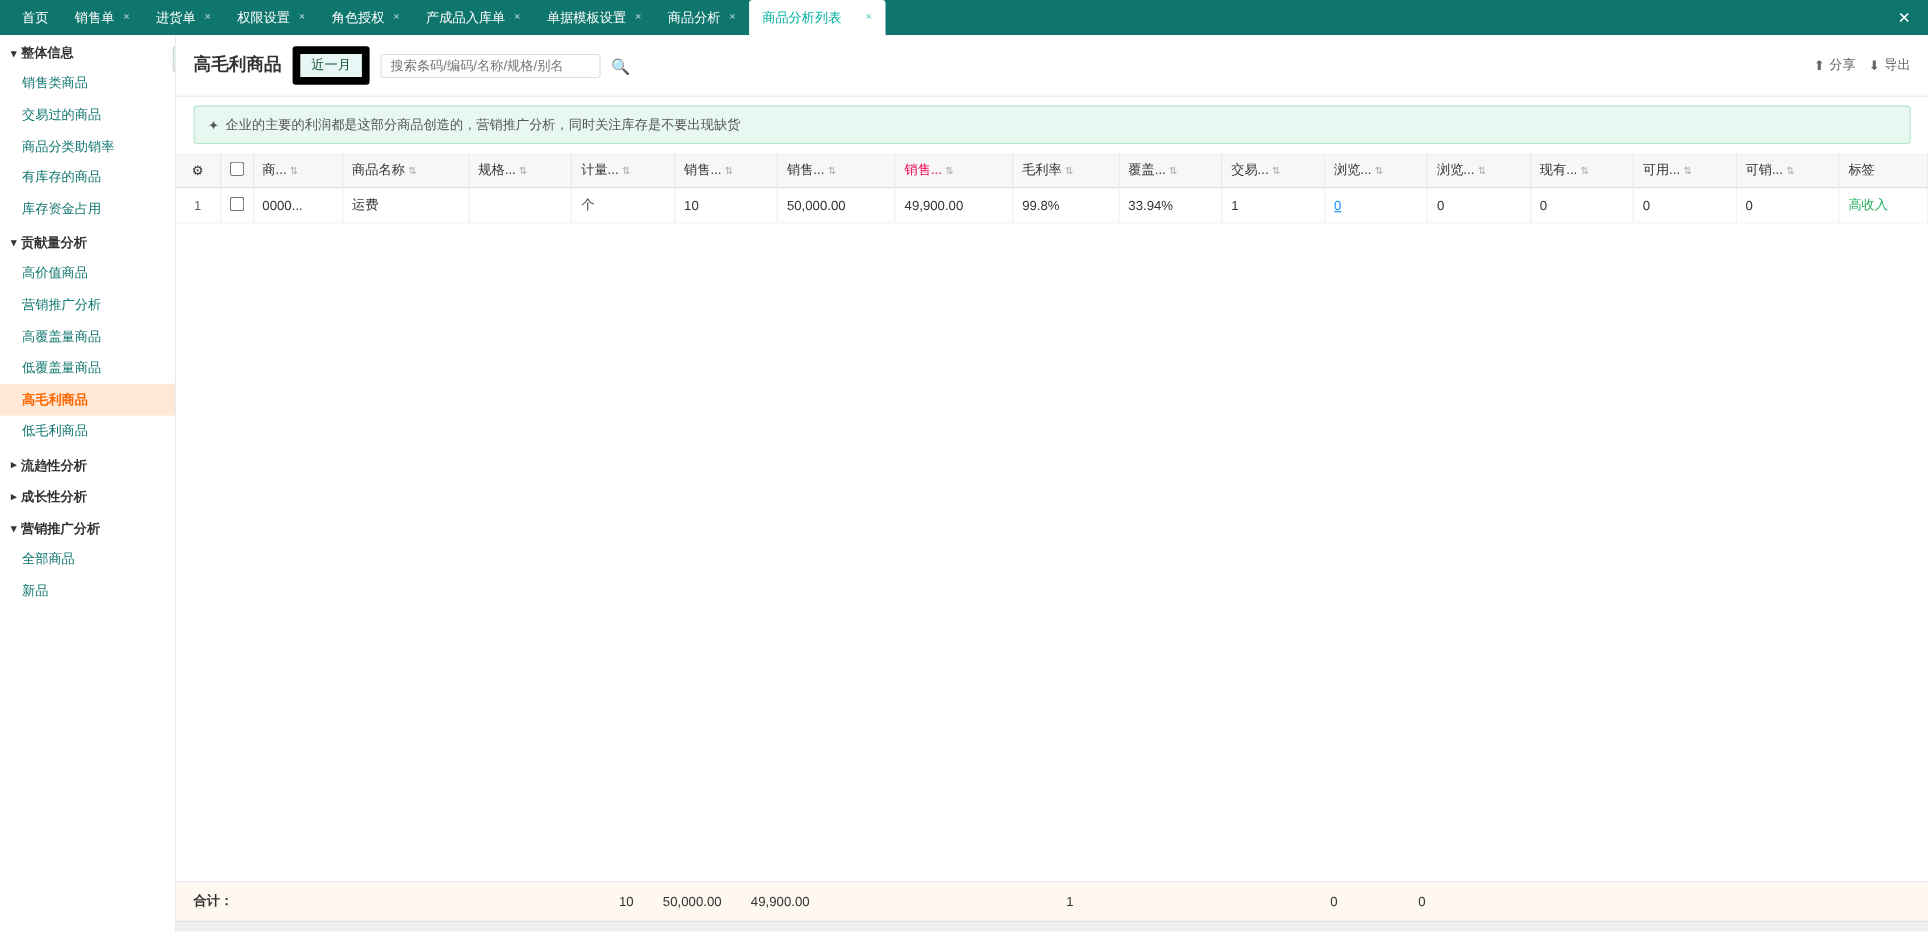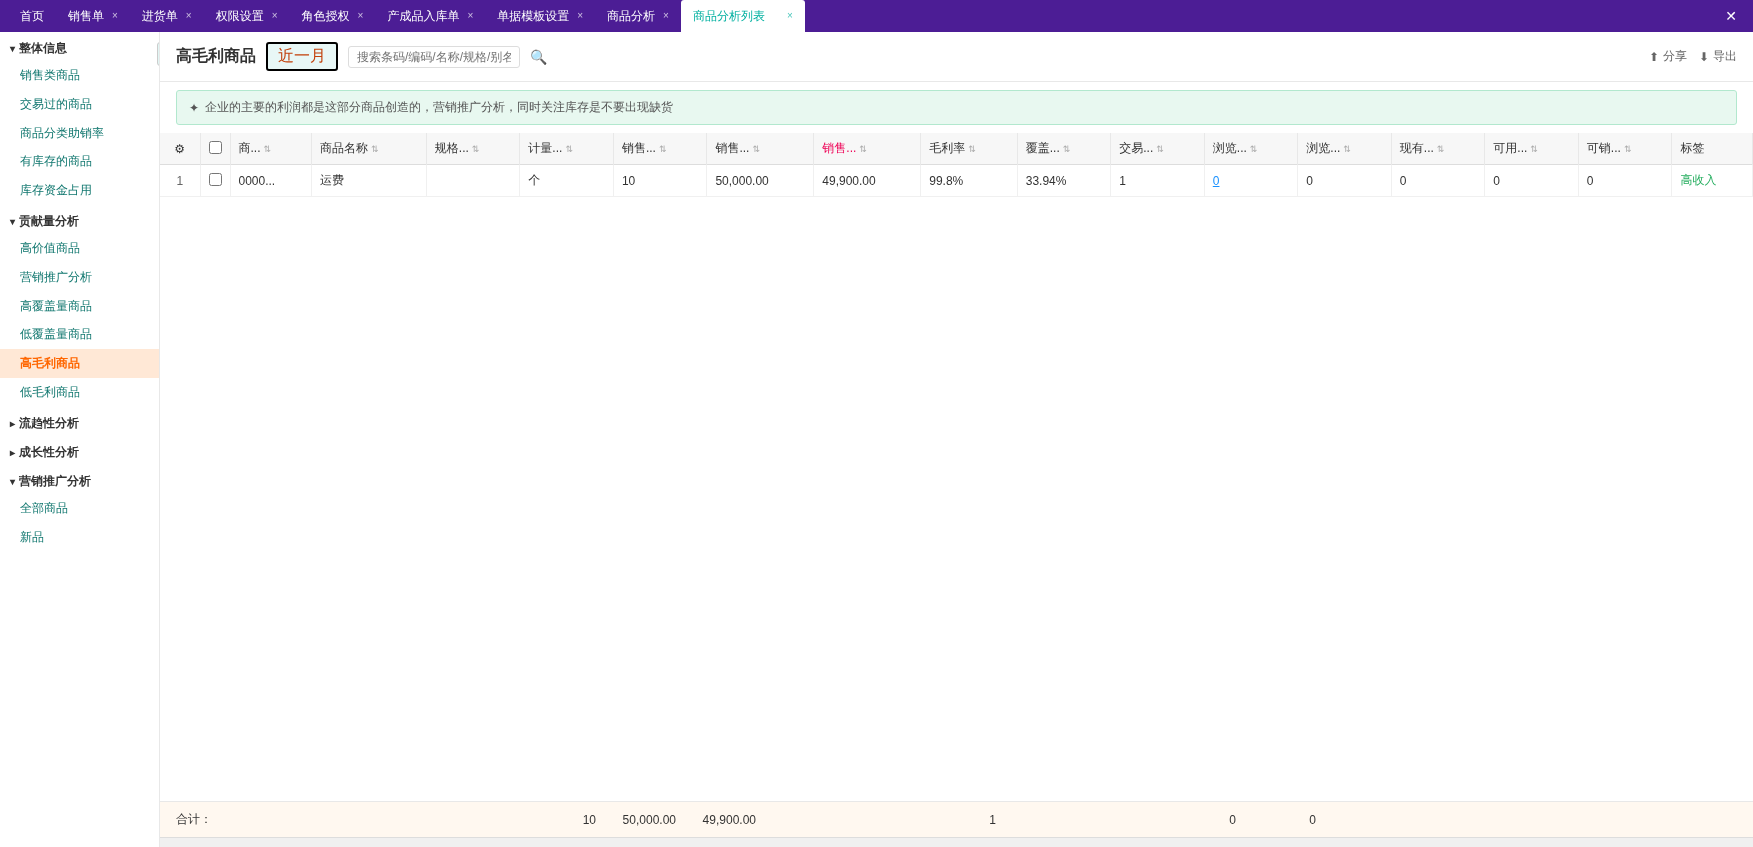--- a/index.html
+++ b/index.html
@@ -1,20 +1,20 @@
 <!DOCTYPE html>
 <html><head>
   <meta charset="utf-8">
   <style>
     * { box-sizing: border-box; margin: 0; padding: 0; font-family: 'Microsoft YaHei', Arial, sans-serif; font-size: 12px; }
     body { background: #f5f5f5; overflow: hidden; }
 
     
     .top-nav {
-      background: #4c1d95;
+      background: #0f766e;
       display: flex;
       align-items: center;
       height: 32px;
       padding: 0 8px;
       color: #fff;
       flex-shrink: 0;
     }
     .top-nav .nav-item {
       padding: 0 12px;
       height: 32px;
@@ -118,32 +118,32 @@
       gap: 10px;
       border-bottom: 1px solid #e8e8e8;
     }
     .content-title {
       font-size: 16px;
       font-weight: bold;
       color: #333;
     }
     .filter-btn {
       background: #e8f7f6;
-      border: 2px solid #000000;
-      color: #c2410c;
+      border: 7px solid #000000;
+      color: #14532d;
       padding: 2px 10px;
       border-radius: 3px;
       cursor: pointer;
-      font-size: 16px;
+      font-size: 12px;
     }
     .search-input {
       border: 1px solid #ddd;
       border-radius: 3px;
       padding: 3px 8px;
-      width: 172px;
+      width: 200px;
       font-size: 12px;
       outline: none;
     }
     .search-btn {
       background: none;
       border: none;
       cursor: pointer;
       color: #666;
       font-size: 14px;
     }
@@ -238,22 +238,21 @@
       height: 36px;
       background: #fff8f0;
       border-top: 1px solid #e8e8e8;
       display: flex;
       align-items: center;
       padding: 0 16px;
       font-size: 12px;
       color: #333;
     }
     .footer-totals .total-label {
-      margin-right: 20px;
-      font-weight: normal;
+      font-weight: bold;
     }
     .footer-col {
       min-width: 80px;
       text-align: right;
       padding-right: 16px;
     }
 
     
     .scroll-bar-area {
       height: 10px;

